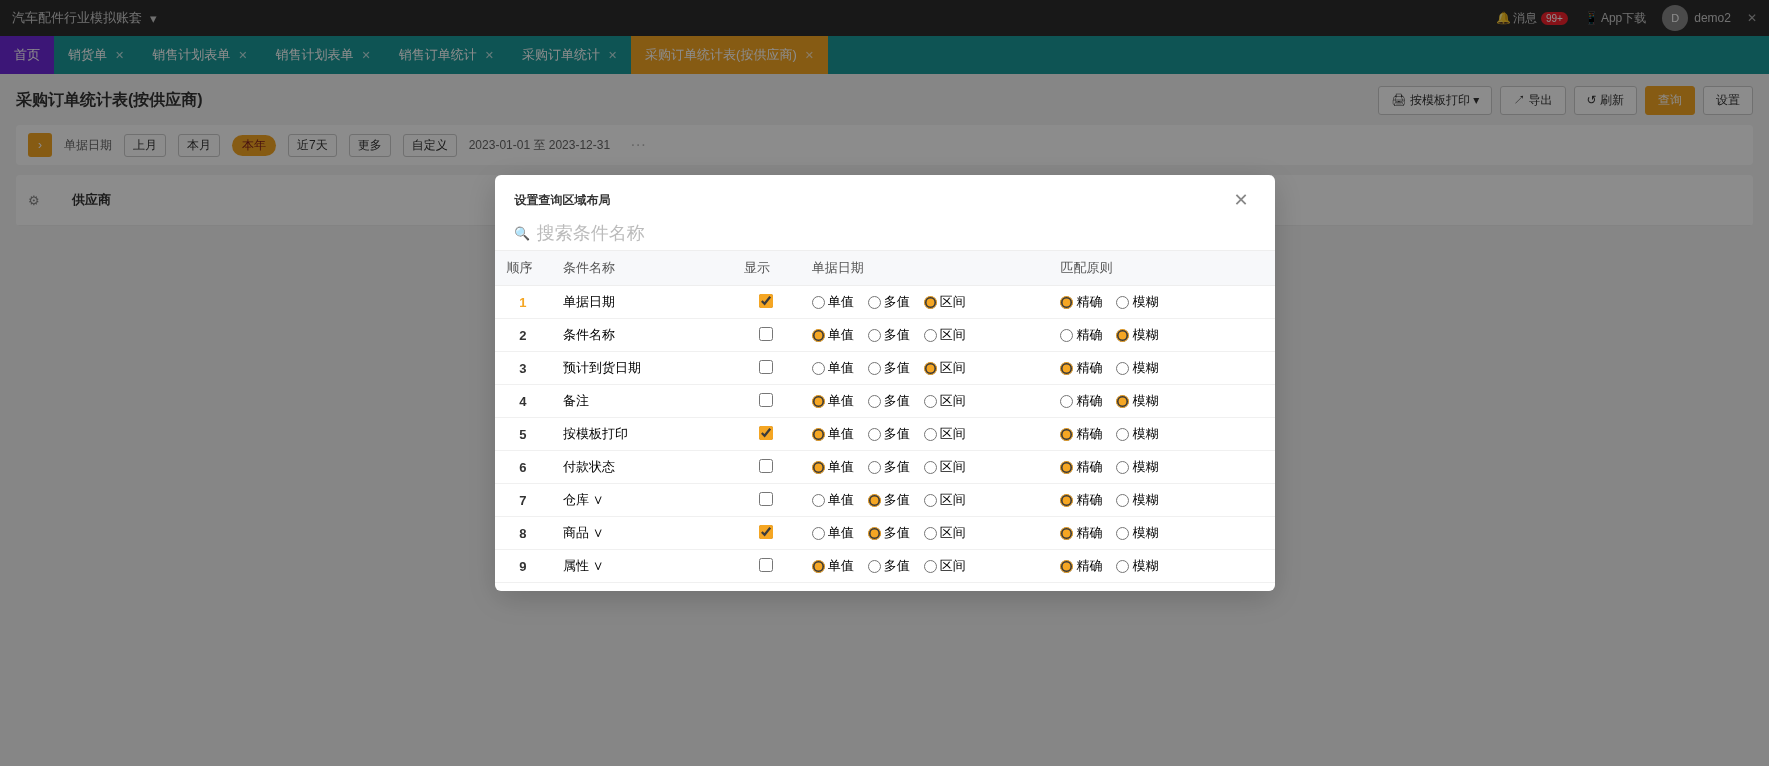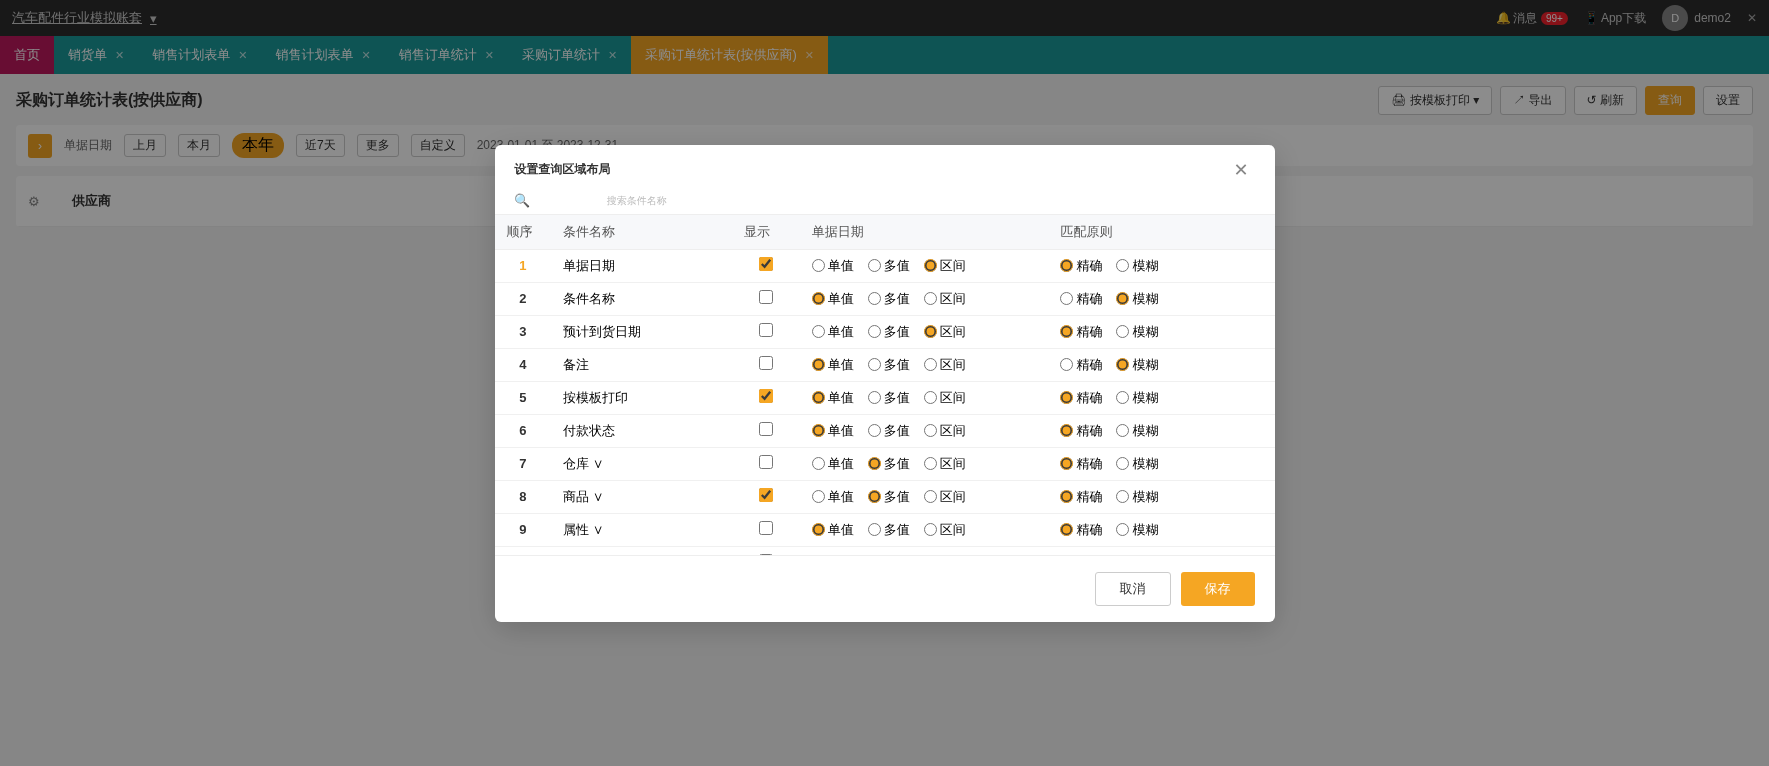--- a/index.html
+++ b/index.html
@@ -8,21 +8,21 @@
     
     .topbar {
       height: 36px;
       background: #2d2d2d;
       display: flex;
       align-items: center;
       justify-content: space-between;
       padding: 0 12px;
       color: #ccc;
     }
-    .topbar-left { font-size: 13px; color: #ccc; display: flex; align-items: center; gap: 8px; text-decoration: underline; }
+    .topbar-left { font-size: 13px; color: #ccc; display: flex; align-items: center; gap: 8px; }
     .topbar-right { display: flex; align-items: center; gap: 16px; font-size: 12px; color: #ccc; }
     .badge { background: #f5222d; color: white; border-radius: 10px; padding: 1px 5px; font-size: 10px; margin-left: 2px; }
     .avatar { width: 26px; height: 26px; border-radius: 50%; background: #888; display: inline-flex; align-items: center; justify-content: center; color: white; font-size: 11px; }
 
     
     .navtabs {
       height: 38px;
       background: #1a9999;
       display: flex;
       align-items: center;
@@ -32,21 +32,21 @@
       padding: 0 14px;
       height: 38px;
       display: flex;
       align-items: center;
       color: white;
       font-size: 13px;
       cursor: pointer;
       white-space: nowrap;
       gap: 4px;
     }
-    .navtab.home { background: #be185d; }
+    .navtab.home { background: #6d28d9; }
     .navtab .close-x { color: rgba(255,255,255,0.7); margin-left: 4px; font-size: 11px; cursor: pointer; }
     .navtab.current { background: #f5a623; color: white; }
 
     
     .page-content {
       padding: 12px 16px;
       background: #f5f5f5;
       min-height: calc(766px - 74px);
       position: relative;
     }
@@ -67,21 +67,21 @@
       background: white;
       border-radius: 4px;
       padding: 8px 12px;
       margin-bottom: 10px;
       display: flex;
       align-items: center;
       gap: 12px;
     }
     .filter-toggle { width: 24px; height: 24px; background: #f5a623; color: white; border-radius: 3px; display: flex; align-items: center; justify-content: center; cursor: pointer; font-size: 12px; }
     .filter-label { color: #666; font-size: 12px; }
-    .date-chip { background: #f5a623; color: #000000; border-radius: 12px; padding: 2px 10px; font-size: 16px; }
+    .date-chip { background: #f5a623; color: #7f1d1d; border-radius: 12px; padding: 2px 10px; font-size: 12px; }
     .filter-date { color: #666; font-size: 12px; }
 
     
     .table-wrap {
       background: white;
       border-radius: 4px;
       overflow: auto;
     }
     .table-header-row {
       display: flex;
@@ -150,24 +150,23 @@
     .dialog-search {
       padding: 12px 20px 6px 20px;
       display: flex;
       align-items: center;
       gap: 6px;
       border-bottom: 1px solid #eee;
     }
     .dialog-search input {
       border: none;
       outline: none;
-      font-size: 10px;
+      font-size: 18px;
       color: #333;
       width: 200px;
-      text-align: center;
     }
     .dialog-search input::placeholder { color: #bbb; }
 
     
     .cond-table {
       width: 100%;
       border-collapse: collapse;
       font-size: 13px;
     }
     .cond-table th {
@@ -763,18 +762,14 @@
             <span>模糊</span>
           </label>
 
       </div>
     </td>
   </tr>
           </tbody>
       </table>
     </div>
 
-    <div class="dialog-footer">
-      <button class="btn-cancel">取消</button>
-      <button class="btn-save">保存</button>
-    </div>
   </div>
 </div>
 
 </body></html>

